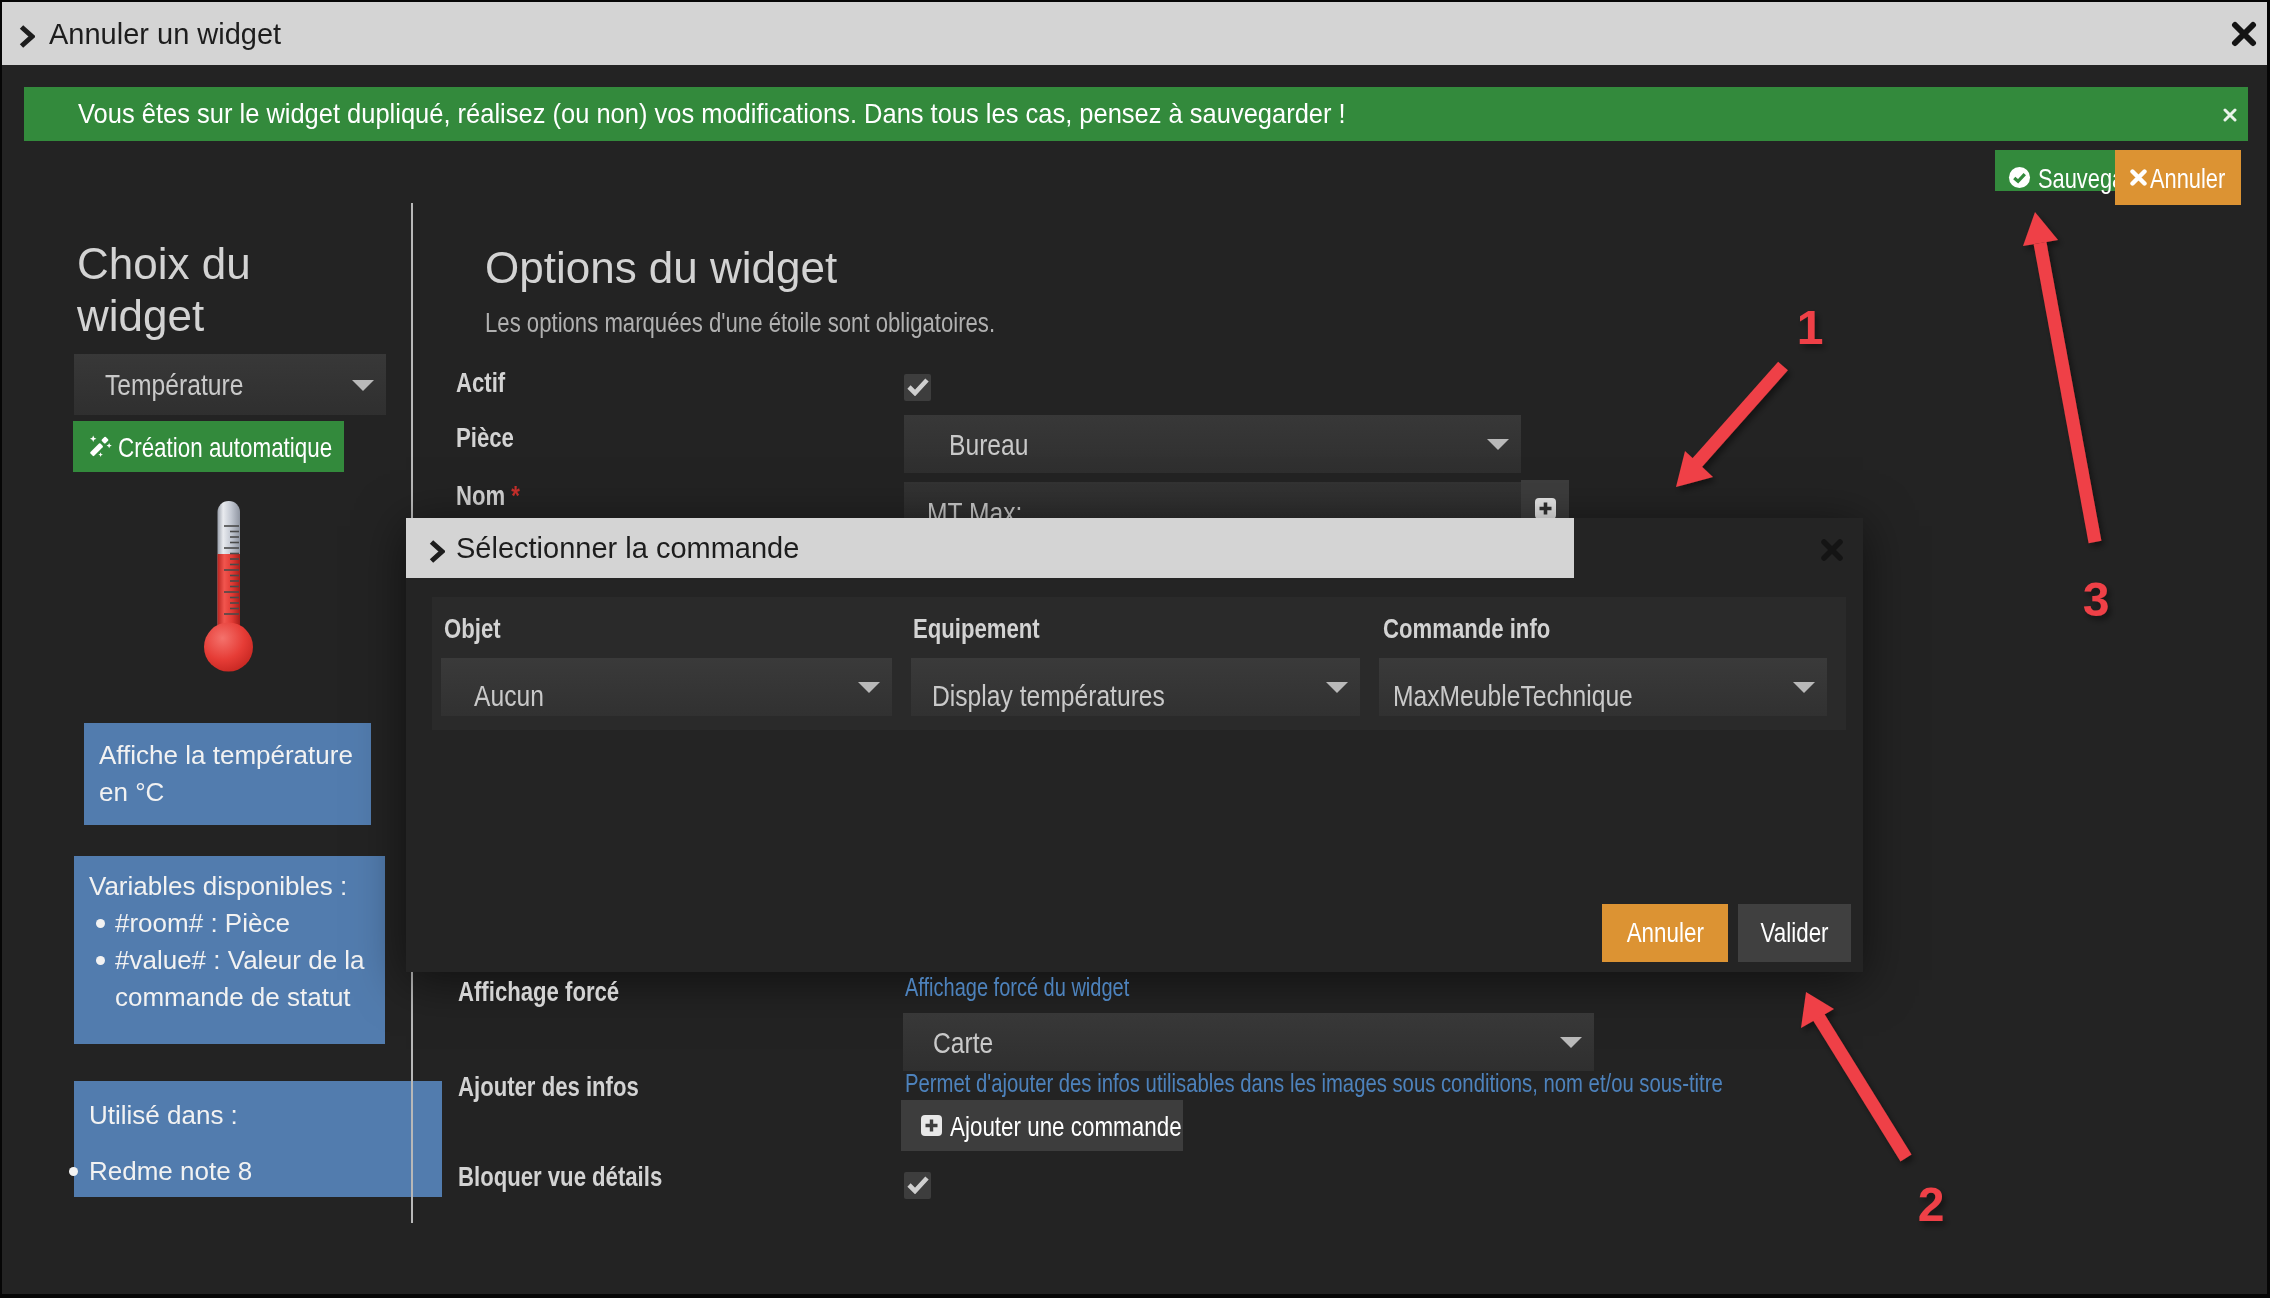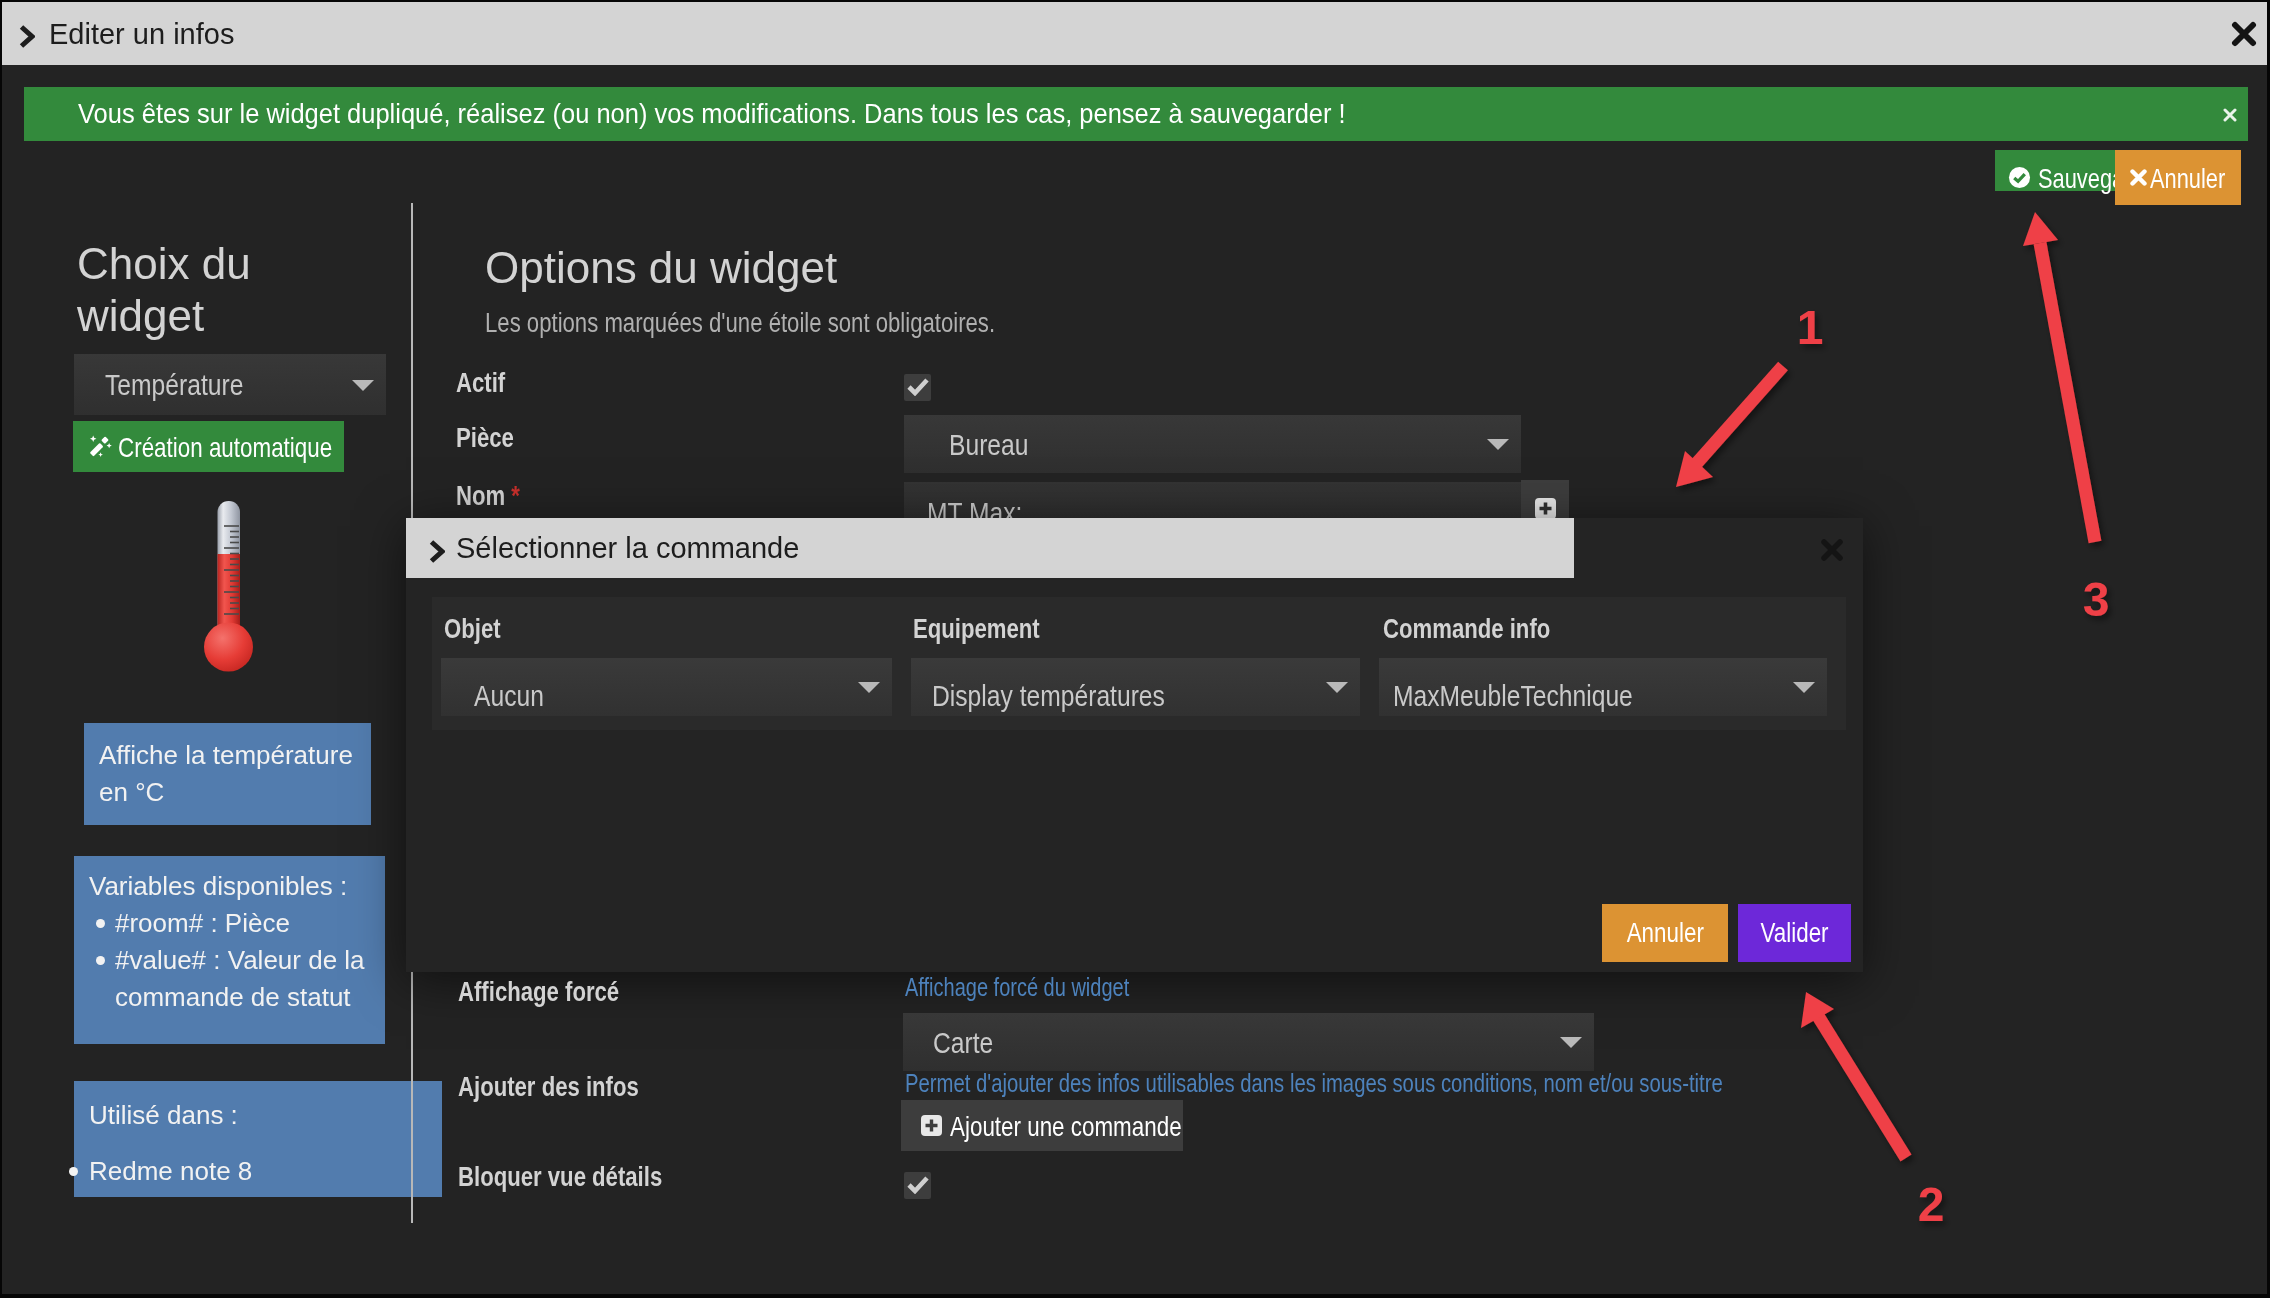--- a/index.html
+++ b/index.html
@@ -47,39 +47,39 @@
   #selBureau { left:904px; top:415px; width:617px; height:58px; }
   #inpNom { left:904px; top:482px; width:617px; height:58px; background:linear-gradient(180deg,#333333,#2b2b2b); color:#c9c9c9; font-size:29px; }
   #btnplus { left:1521px; top:480px; width:48px; height:60px; background:#3d3d3d; }
   
   #modal { left:406px; top:518px; width:1457px; height:454px; background:#242424; box-shadow:0 8px 46px rgba(0,0,0,0.55); }
   #mhead { left:0; top:0; width:1168px; height:60px; background:#d4d4d4; }
   #mhead .title { position:absolute; left:50px; top:14px; font-size:29px; color:#1d1d1d; }
   #mpanel { left:26px; top:79px; width:1414px; height:133px; background:#2a2a2a; }
   .msel { background:linear-gradient(180deg,#3a3a3a,#313131); height:58px; }
   #btnAnn { left:1196px; top:386px; width:126px; height:58px; background:#dc9333; }
-  #btnVal { left:1332px; top:386px; width:113px; height:58px; background:#6d28d9; }
+  #btnVal { left:1332px; top:386px; width:113px; height:58px; background:#404040; }
   .cbtn { display:flex; align-items:center; justify-content:center; }
   .cbtn span { transform:scaleX(0.8); transform-origin:center; white-space:nowrap; }
   
   .bluelink { color:#4d82bc; font-size:25px; transform:scaleX(0.8); transform-origin:0 0; white-space:nowrap; }
   #selCarte { left:903px; top:1001px; width:691px; height:58px;margin-top:12px; }
   #btnAjout { left:901px; top:1100px; width:282px; height:51px; background:#3d3d3d; }
   svg { display:block; }
 </style>
 </head>
 <body>
 <div id="root">
 <div id="dlg" class="abs"></div>
 
 <div id="topbar" class="abs">
   <svg class="abs" style="left:17px;top:23px" width="16" height="23" viewBox="0 0 16 23">
         <path d="M2.5 2 L13 11.5 L2.5 21" fill="none" stroke="#1d1d1d" stroke-width="5"></path>
       </svg>
-  <div class="title nw">Editer un infos</div>
+  <div class="title nw">Annuler un widget</div>
   <svg class="abs" style="left:2229px;top:19px" width="26" height="26" viewBox="0 0 26 26">
         <path d="M4 4 L22 22 M22 4 L4 22" stroke="#141414" stroke-width="6" stroke-linecap="round"></path>
       </svg>
 </div>
 
 <div id="banner" class="abs">
   <div class="txt nw">Vous êtes sur le widget dupliqué, réalisez (ou non) vos modifications. Dans tous les cas, pensez à sauvegarder !</div>
   <svg class="abs" style="left:2199px;top:21px" width="14" height="14" viewBox="0 0 14 14">
         <path d="M2 2 L12 12 M12 2 L2 12" stroke="#e9f3ea" stroke-width="3" stroke-linecap="round"></path>
       </svg>

